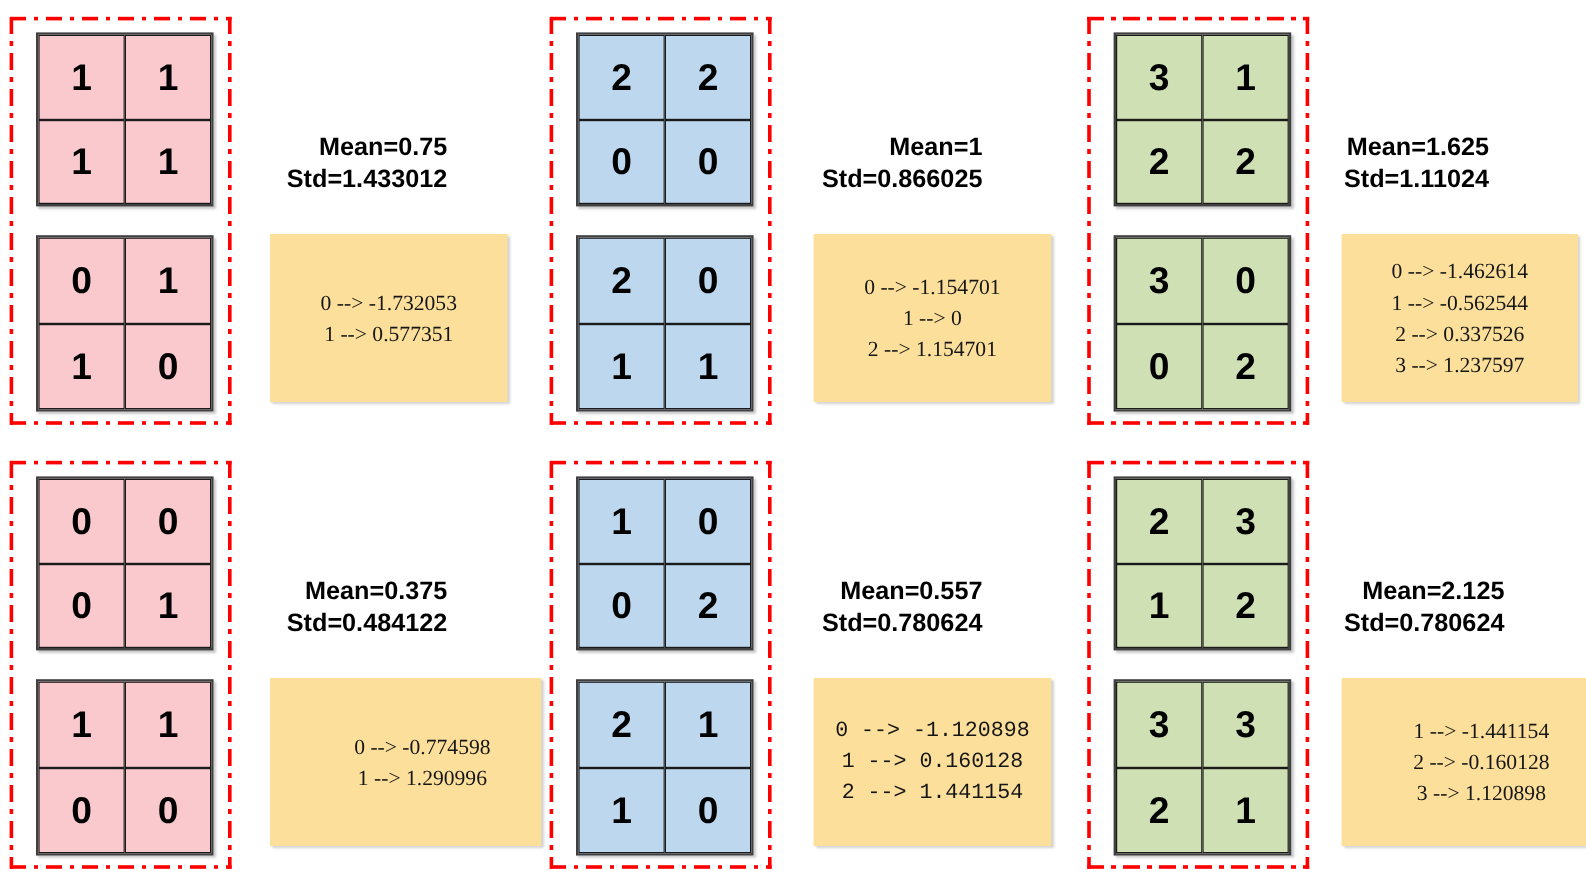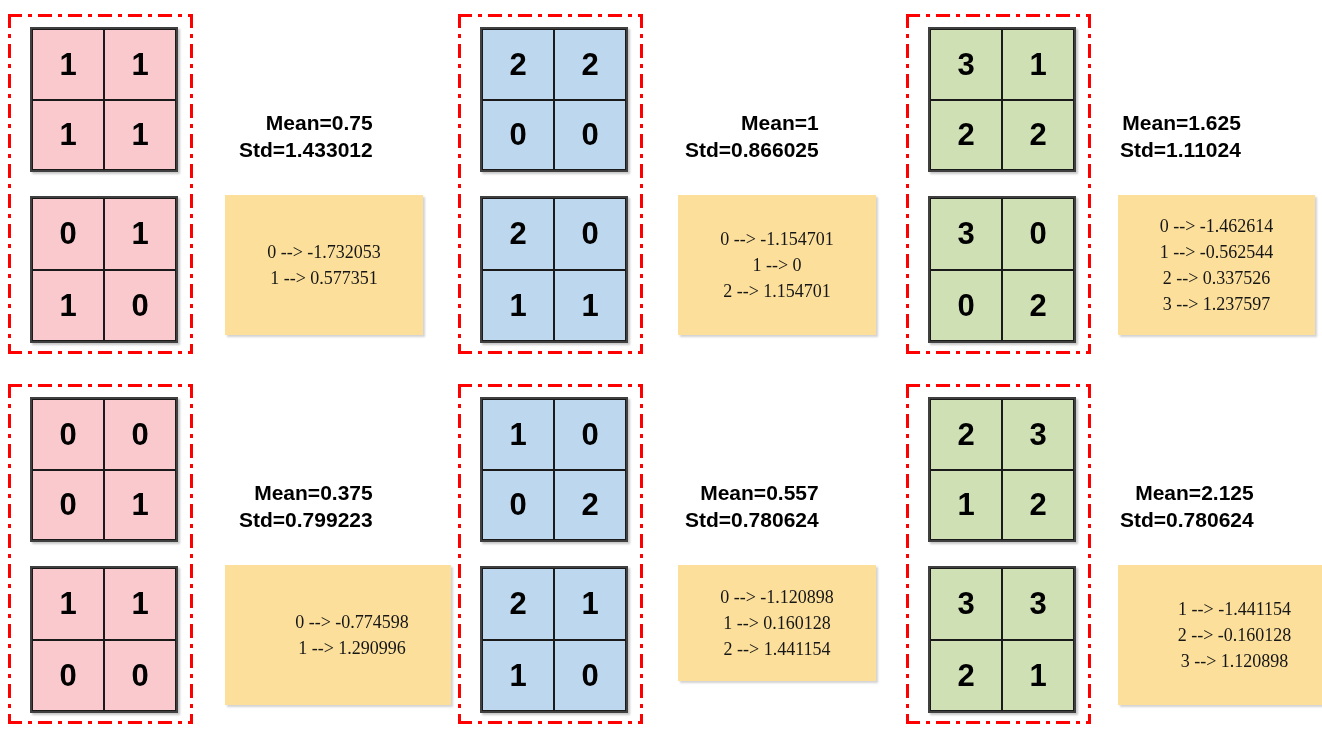--- a/index.html
+++ b/index.html
@@ -179,21 +179,21 @@
         <div class="cell pink">1</div>
       </div>
       <div class="matrix" style="left: 30px; top: 196px; width: 148px; height: 147px;">
         <div class="cell pink">1</div>
         <div class="cell pink">1</div>
         <div class="cell pink">0</div>
         <div class="cell pink">0</div>
       </div>
       <div class="stats" style="left: 239px; top: 110px;">
         <div>Mean=0.375</div>
-        <div>Std=0.799223</div>
+        <div>Std=0.484122</div>
       </div>
       <div class="map-box" style="left: 225px; top: 195px; width: 198px; height: 140px; padding-left: 28px;">
         <div class="map-line">0 --&gt; -0.774598</div>
         <div class="map-line">1 --&gt; 1.290996</div>
       </div>
     </div>
     <div class="panel" style="left: 440px; top: 370px;">
       <div class="dash-box" style="left: 18px; top: 14px; width: 185px; height: 340px;"></div>
       <div class="matrix" style="left: 40px; top: 27px; width: 148px; height: 145px;">
         <div class="cell blue">1</div>
@@ -204,21 +204,21 @@
       <div class="matrix" style="left: 40px; top: 196px; width: 148px; height: 147px;">
         <div class="cell blue">2</div>
         <div class="cell blue">1</div>
         <div class="cell blue">1</div>
         <div class="cell blue">0</div>
       </div>
       <div class="stats" style="left: 245px; top: 110px;">
         <div>Mean=0.557</div>
         <div>Std=0.780624</div>
       </div>
-      <div class="map-box" style="left: 238px; top: 195px; width: 198px; height: 116px;">
+      <div class="map-box" style="left: 238px; top: 195px; width: 198px; height: 140px; font-family: Liberation Mono, monospace;">
         <div class="map-line">0 --&gt; -1.120898</div>
         <div class="map-line">1 --&gt; 0.160128</div>
         <div class="map-line">2 --&gt; 1.441154</div>
       </div>
     </div>
     <div class="panel" style="left: 880px; top: 370px;">
       <div class="dash-box" style="left: 26px; top: 14px; width: 185px; height: 340px;"></div>
       <div class="matrix" style="left: 48px; top: 27px; width: 148px; height: 145px;">
         <div class="cell green">2</div>
         <div class="cell green">3</div>

